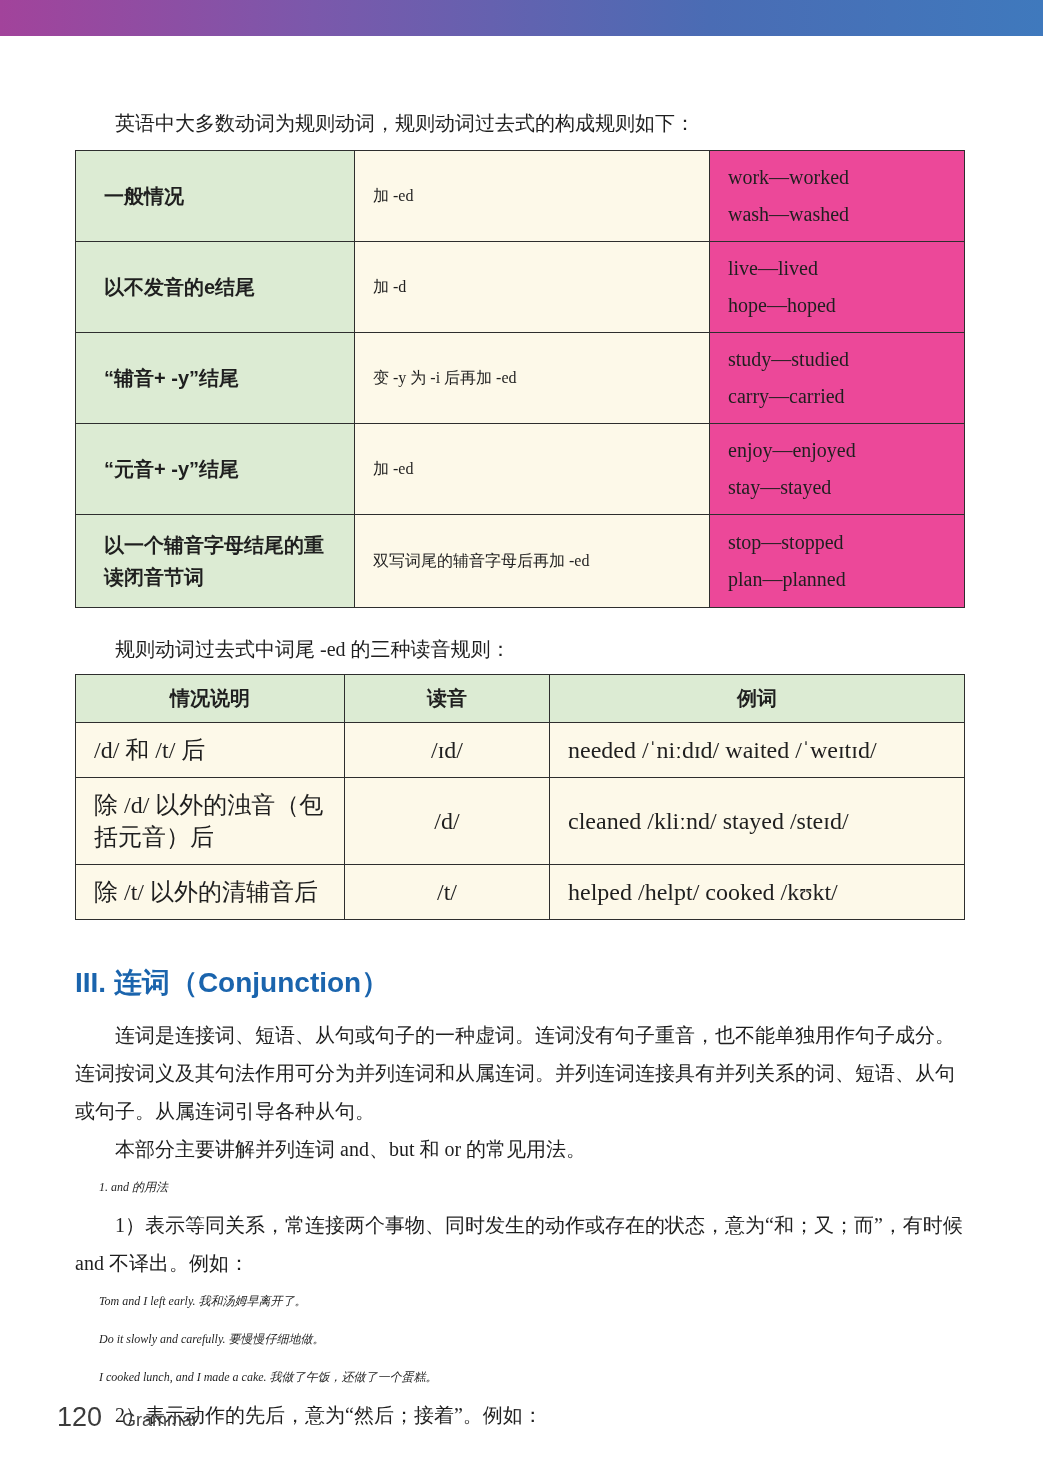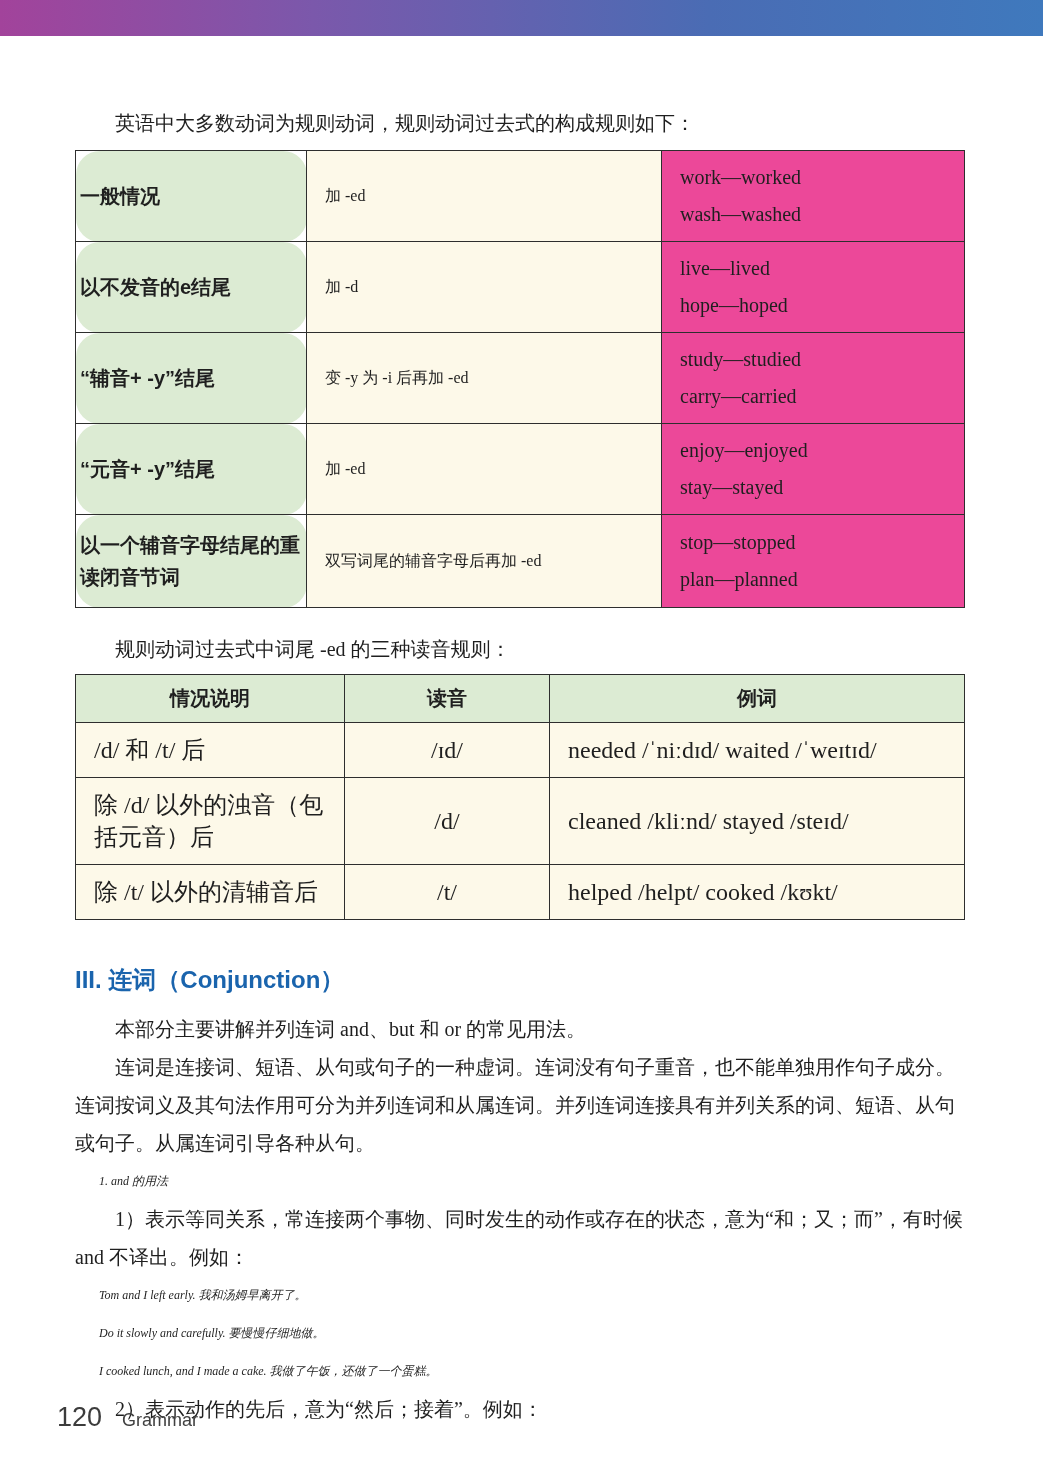--- a/index.html
+++ b/index.html
@@ -31,23 +31,22 @@
   table { border-collapse: collapse; width: 890px; table-layout: fixed; }
   td, th { border: 1.5px solid #2e2e2e; vertical-align: middle; }
 
   
   .t1 .c1 {
     width: 222px;
     background: #dcebd3;
     font-family: "Liberation Sans", sans-serif;
     font-weight: bold;
     font-size: 20px;
-    padding: 14px 4px;
+    padding: 14px 28px;
     line-height: 32px;
-    border-radius: 24px;
   }
   .t1 .c2 {
     width: 318px;
     background: #fdf9e9;
     font-size: 16px;
     padding: 32px 18px;
   }
   .t1 .c3 {
     background: #ec4899;
     font-size: 20px;
@@ -71,21 +70,21 @@
     line-height: 32px;
   }
   .t2 .cc1 { width: 252px; margin-left: 24px; }
   .t2 .cc2 { width: 188px; text-align: center; }
   .t2 .ex { display: inline-block; }
   .t2 .ex:last-child { margin-right: 0; }
 
   .section-heading {
     margin: 44px 0 14px 0;
     font-family: "Liberation Sans", sans-serif;
-    font-size: 24px;
+    font-size: 28px;
     font-weight: bold;
     color: #1a64ad;
   }
   .para {
     margin: 0;
     font-size: 20px;
     line-height: 38px;
     text-indent: 2em;
   }
   .line {
@@ -193,22 +192,22 @@
         <td class="cc3">
           <span class="ex">helped /helpt/</span>
           <span class="ex">cooked /kʊkt/</span>
         </td>
       </tr>
     </tbody>
       </table>
 
     <h2 class="section-heading">III. 连词（Conjunction）</h2>
 
+    <p class="para">连词是连接词、短语、从句或句子的一种虚词。连词没有句子重音，也不能单独用作句子成分。连词按词义及其句法作用可分为并列连词和从属连词。并列连词连接具有并列关系的词、短语、从句或句子。从属连词引导各种从句。</p>
     <p class="para">本部分主要讲解并列连词 and、but 和 or 的常见用法。</p>
-    <p class="para">连词是连接词、短语、从句或句子的一种虚词。连词没有句子重音，也不能单独用作句子成分。连词按词义及其句法作用可分为并列连词和从属连词。并列连词连接具有并列关系的词、短语、从句或句子。从属连词引导各种从句。</p>
     <p class="line">1. and 的用法</p>
     <p class="para">1）表示等同关系，常连接两个事物、同时发生的动作或存在的状态，意为“和；又；而”，有时候 and 不译出。例如：</p>
     <p class="line">Tom and I left early. 我和汤姆早离开了。</p>
     <p class="line">Do it slowly and carefully. 要慢慢仔细地做。</p>
     <p class="line">I cooked lunch, and I made a cake. 我做了午饭，还做了一个蛋糕。</p>
     <p class="para">2）表示动作的先后，意为“然后；接着”。例如：</p>
 
   </div>
 
   <div class="footer">

